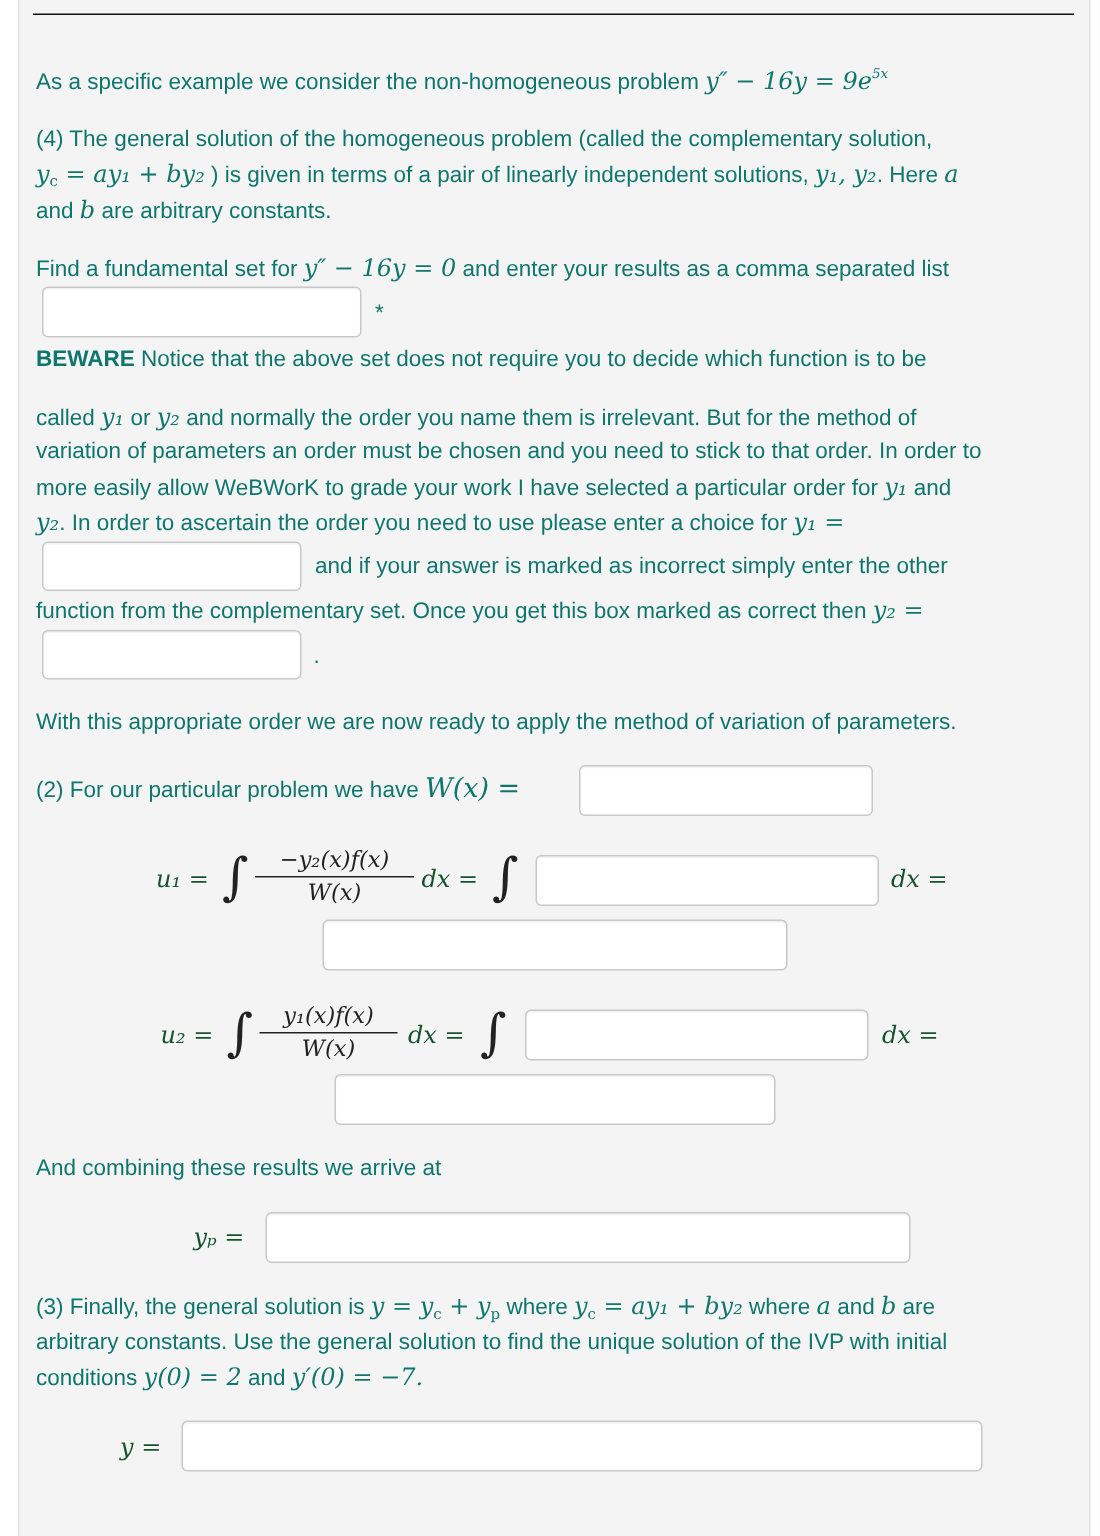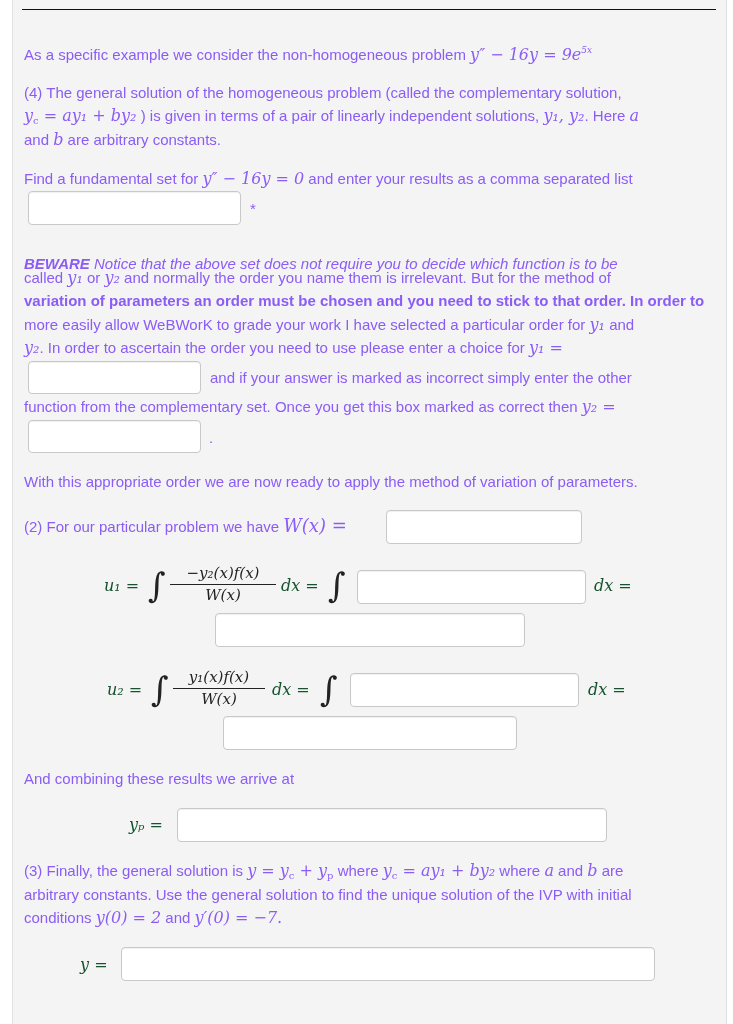--- a/index.html
+++ b/index.html
@@ -15,21 +15,21 @@
     background: #f4f4f4;
     border-left: 1px solid #e2e2e2;
     border-right: 1px solid #e2e2e2;
   }
   .hr {
     position: absolute; left: 22px; top: 9px; width: 694px; height: 0;
     border-top: 1.5px solid #111;
   }
   .t {
     position: absolute; left: 24px;
-    font-size: 15px; line-height: 24px; color: #8b5cf6;
+    font-size: 15px; line-height: 24px; color: #0f766e;
     white-space: nowrap;
   }
   .m {
     font-family: "DejaVu Serif", "Liberation Serif", serif;
     font-style: italic; font-size: 16px;
   }
   sub.s { font-size: 10px; vertical-align: -3px; font-style: normal; }
   sup.s { font-size: 9px; vertical-align: 7px; font-style: italic; }
   .inp {
     position: absolute; background: #fff;
@@ -74,27 +74,27 @@
 <div class="t" style="top:128px;">
   <span>and </span><span class="m">b</span><span> are arbitrary constants.</span>
 </div>
 
 <div class="t" style="top:167px;">
   <span>Find a fundamental set for </span><span class="m">y″ − 16y = 0</span><span> and enter your results as a comma separated list</span>
 </div>
 <input class="inp" type="text" style="left: 28px; top: 191px; width: 213px; height: 34px;" placeholder="">
 <div class="t" style="top:197px; left:250px;">*</div>
 
-<div class="t" style="top:252px;font-style:italic;">
+<div class="t" style="top:228px;">
   <b>BEWARE</b><span> Notice that the above set does not require you to decide which function is to be</span>
 </div>
 <div class="t" style="top:266px;">
   <span>called </span><span class="m">y₁</span><span> or </span><span class="m">y₂</span><span> and normally the order you name them is irrelevant. But for the method of</span>
 </div>
-<div class="t" style="top:289px;font-weight:bold;">variation of parameters an order must be chosen and you need to stick to that order. In order to</div>
+<div class="t" style="top:289px;">variation of parameters an order must be chosen and you need to stick to that order. In order to</div>
 <div class="t" style="top:313px;">
   <span>more easily allow WeBWorK to grade your work I have selected a particular order for </span><span class="m">y₁</span><span> and</span>
 </div>
 <div class="t" style="top:336px;">
   <span class="m">y₂</span><span>. In order to ascertain the order you need to use please enter a choice for </span><span class="m">y₁ =</span>
 </div>
 <input class="inp" type="text" style="left: 28px; top: 361px; width: 173px; height: 33px;" placeholder="">
 <div class="t" style="top:366px; left:210px;">and if your answer is marked as incorrect simply enter the other</div>
 <div class="t" style="top:395px;">
   <span>function from the complementary set. Once you get this box marked as correct then </span><span class="m">y₂ =</span>

